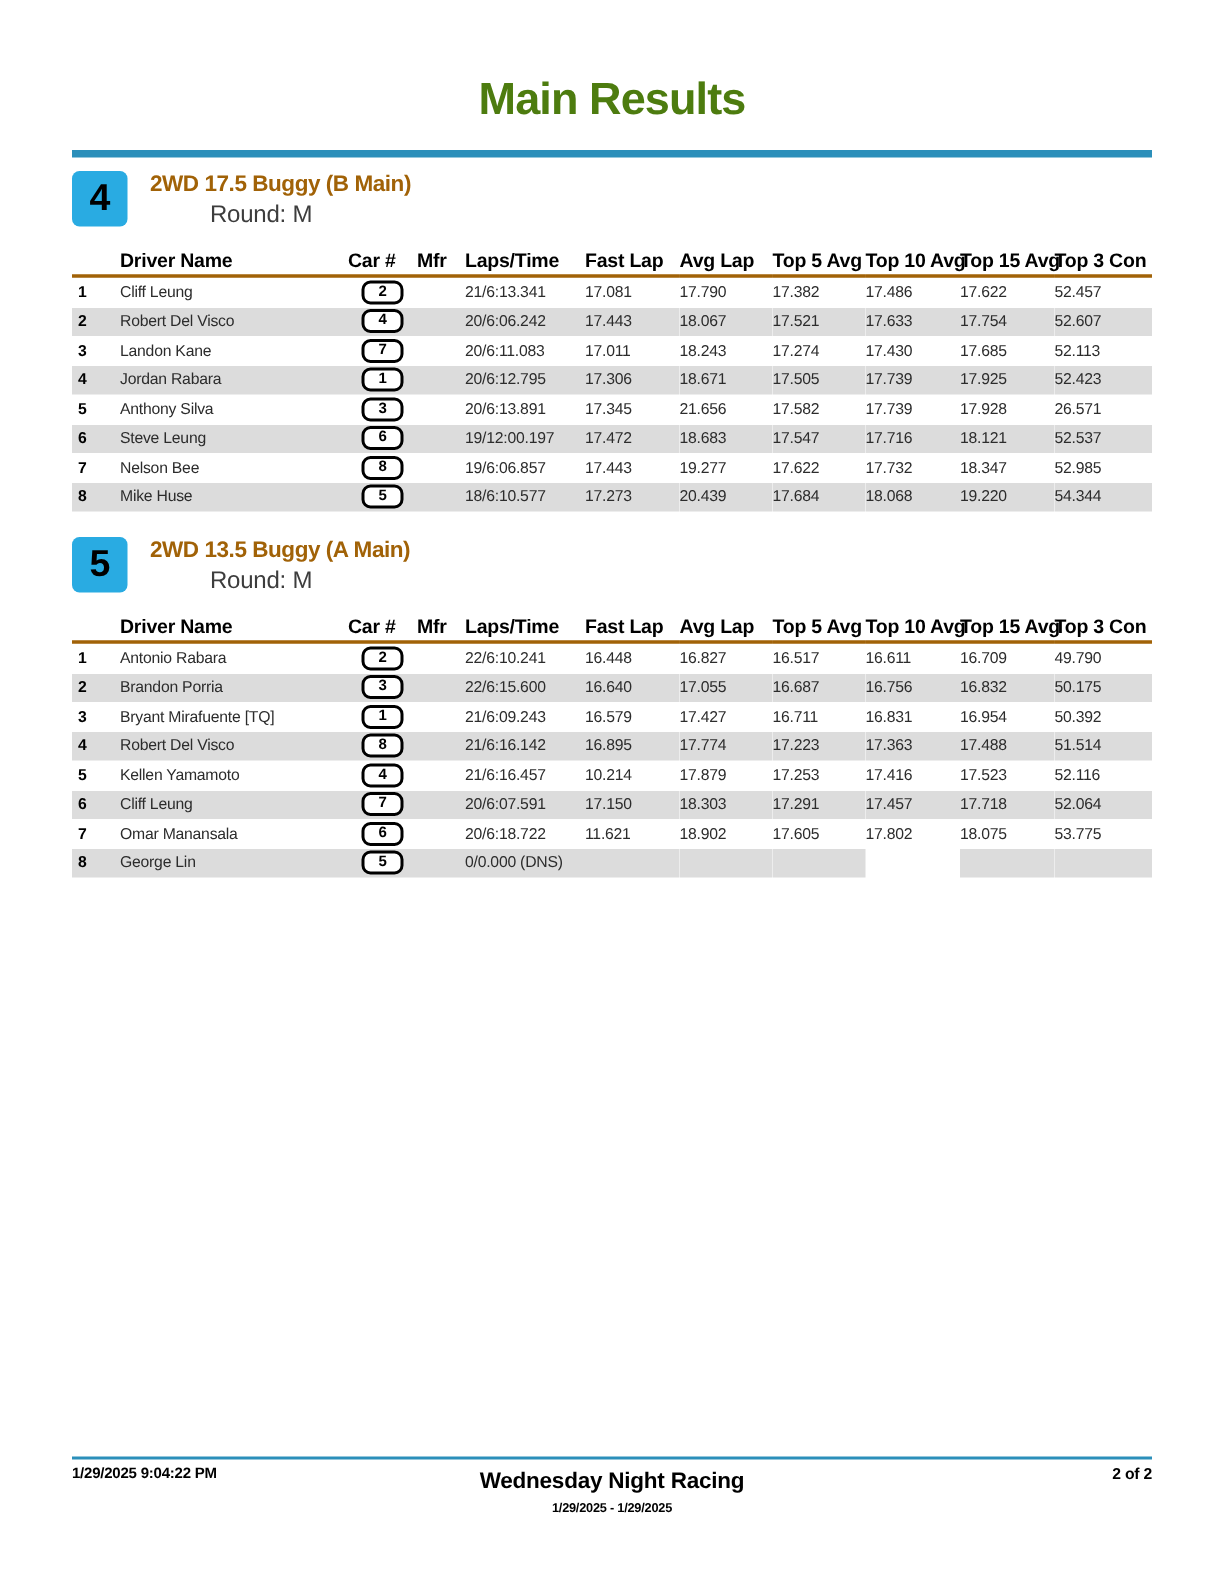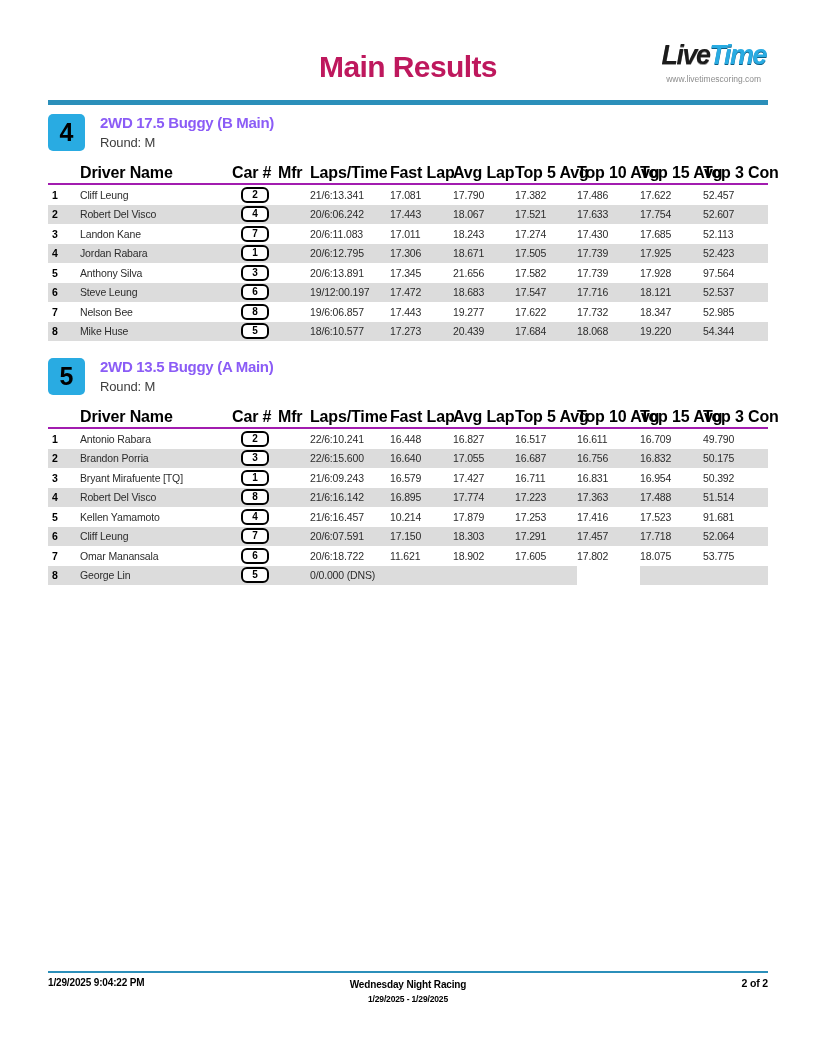--- a/index.html
+++ b/index.html
@@ -4,80 +4,76 @@
 <style>
   html,body{margin:0;padding:0;background:#fff;}
   .page{
     position:relative;width:816px;height:1056px;background:#ffffff;
     font-family:"Liberation Sans","DejaVu Sans",sans-serif;color:#111;
     overflow:hidden;letter-spacing:-0.15px;
   }
   
   .title{
     position:absolute;top:50px;left:0;width:100%;margin:0;text-align:center;
-    font-size:30px;font-weight:bold;letter-spacing:-0.6px;color:#be185d;
+    font-size:30px;font-weight:bold;letter-spacing:-0.6px;color:#4d7c0f;
   }
   .logo{position:absolute;top:42px;right:50px;text-align:center;}
   .logo-text{font-size:27px;font-weight:bold;font-style:italic;line-height:1;letter-spacing:-1.5px;white-space:nowrap;}
   .logo-live{color:#1c1c1c;text-shadow:0 1px 0 #9a9a9a;}
   .logo-time{color:var(--accent);text-shadow:0 1px 0 #0c5d85;}
   .logo-url{font-size:8.5px;font-weight:normal;color:#8d8d8d;margin-top:5px;letter-spacing:0;}
   .header-rule{position:absolute;top:100px;left:48px;right:48px;height:5px;background:var(--rule);}
   
   .content{position:absolute;top:114px;left:48px;width:720px;}
   .race-section + .race-section{margin-top:17px;}
   .section-head{position:relative;height:49px;}
   .race-badge{
     position:absolute;left:0;top:0;width:37px;height:37px;background:var(--accent);
     border-radius:5px;display:flex;align-items:center;justify-content:center;
     font-size:25px;font-weight:bold;color:#000;
   }
   .section-titles{position:absolute;left:52px;top:0;}
-  .class-title{font-size:15px;font-weight:bold;color:#8b5cf6;letter-spacing:-0.3px;}
-  .round-label{font-size:13px;color:#3d3d3d;margin-top:4px;}
+  .class-title{font-size:15px;font-weight:bold;color:#a16207;letter-spacing:-0.3px;}
+  .round-label{font-size:16px;color:#3d3d3d;margin-top:4px;margin-left:40px;}
   
   table.results{border-collapse:collapse;table-layout:fixed;width:720px;}
   thead th{
-    text-align:left;font-weight:bold;font-size:16px;color:#000;
-    height:20px;padding:0;vertical-align:middle;border-bottom:2px solid #a21caf;
+    text-align:left;font-weight:bold;font-size:13px;color:#000;
+    height:20px;padding:0;vertical-align:middle;border-bottom:2px solid #a16207;
     white-space:nowrap;overflow:visible;
   }
   tbody td{
     height:19.5px;padding:0;vertical-align:middle;font-size:10.5px;color:#2c2c2c;
     white-space:nowrap;overflow:hidden;
   }
   tbody tr:nth-child(even) td{background:var(--rowalt);}
   tbody tr.dns-row td.cell-top-10-avg{background:#fff;}
   td.cell-pos{font-weight:bold;color:#000;padding-left:4px;}
   th.col-header-pos{width:32px;}
   td.cell-car{text-align:center;}
   .car-badge{
     display:inline-block;min-width:16px;padding:0 4px;height:12px;line-height:12px;
     border:2px solid #000;border-radius:6px;background:#fff;
     font-size:10px;font-weight:bold;color:#000;text-align:center;
   }
   
   .footer-rule{position:absolute;top:971px;left:48px;right:48px;height:2px;background:var(--rule);}
   .footer-left{position:absolute;top:977px;left:48px;font-size:10px;font-weight:bold;color:#000;}
   .footer-center{position:absolute;top:979px;left:0;width:100%;text-align:center;color:#000;}
-  .footer-event{font-size:10px;font-weight:bold;}
+  .footer-event{font-size:15px;font-weight:bold;}
   .footer-range{font-size:8.5px;font-weight:bold;margin-top:4px;}
   .footer-right{position:absolute;top:977px;right:48px;font-size:10.5px;font-weight:bold;color:#000;}
 </style>
 </head>
 <body>
 
 <div class="page" style="--accent: #29abe2; --rule: #2b8fba; --rowalt: #dcdcdc;">
 
   <h1 class="title">Main Results</h1>
 
-  <div class="logo">
-    <div class="logo-text"><span class="logo-live">Live</span><span class="logo-time">Time</span></div>
-    <div class="logo-url">www.livetimescoring.com</div>
-  </div>
 
   <div class="header-rule"></div>
 
   <div class="content" id="sections">
   <section class="race-section">
     <div class="section-head">
       <div class="race-badge">
             <span class="race-num">4</span>
           </div>
       <div class="section-titles">
@@ -171,21 +167,21 @@
               <td class="cell-pos">5</td>
               <td class="cell-driver-name">Anthony Silva</td>
               <td class="cell-car"><span class="car-badge">3</span></td>
               <td class="cell-mfr"></td>
               <td class="cell-laps-time">20/6:13.891</td>
               <td class="cell-fast-lap">17.345</td>
               <td class="cell-avg-lap">21.656</td>
               <td class="cell-top-5-avg">17.582</td>
               <td class="cell-top-10-avg">17.739</td>
               <td class="cell-top-15-avg">17.928</td>
-              <td class="cell-top-3-con">97.564</td>
+              <td class="cell-top-3-con">26.571</td>
             </tr>
             <tr>
               <td class="cell-pos">6</td>
               <td class="cell-driver-name">Steve Leung</td>
               <td class="cell-car"><span class="car-badge">6</span></td>
               <td class="cell-mfr"></td>
               <td class="cell-laps-time">19/12:00.197</td>
               <td class="cell-fast-lap">17.472</td>
               <td class="cell-avg-lap">18.683</td>
               <td class="cell-top-5-avg">17.547</td>
@@ -319,21 +315,21 @@
               <td class="cell-pos">5</td>
               <td class="cell-driver-name">Kellen Yamamoto</td>
               <td class="cell-car"><span class="car-badge">4</span></td>
               <td class="cell-mfr"></td>
               <td class="cell-laps-time">21/6:16.457</td>
               <td class="cell-fast-lap">10.214</td>
               <td class="cell-avg-lap">17.879</td>
               <td class="cell-top-5-avg">17.253</td>
               <td class="cell-top-10-avg">17.416</td>
               <td class="cell-top-15-avg">17.523</td>
-              <td class="cell-top-3-con">91.681</td>
+              <td class="cell-top-3-con">52.116</td>
             </tr>
             <tr>
               <td class="cell-pos">6</td>
               <td class="cell-driver-name">Cliff Leung</td>
               <td class="cell-car"><span class="car-badge">7</span></td>
               <td class="cell-mfr"></td>
               <td class="cell-laps-time">20/6:07.591</td>
               <td class="cell-fast-lap">17.150</td>
               <td class="cell-avg-lap">18.303</td>
               <td class="cell-top-5-avg">17.291</td>

